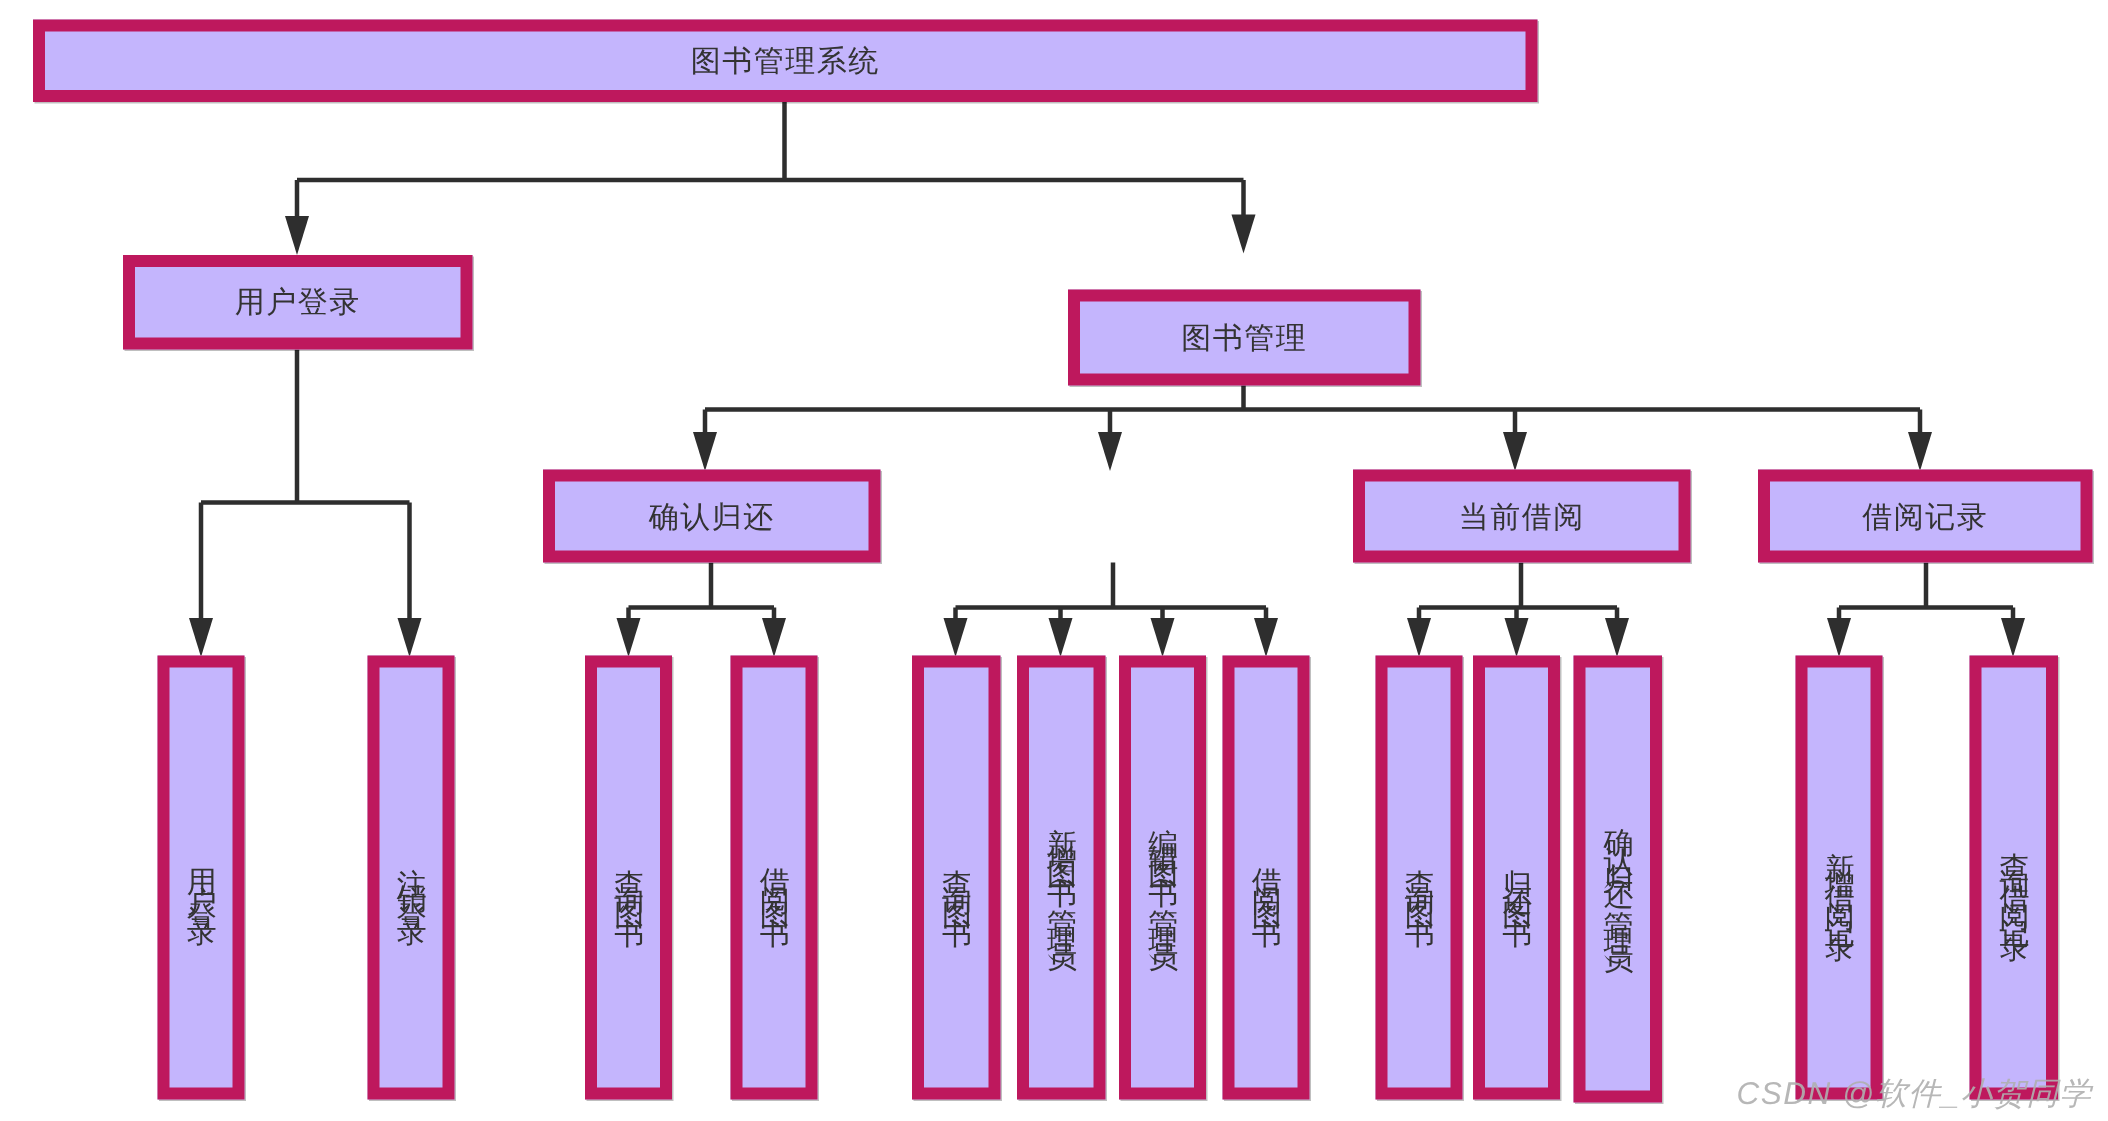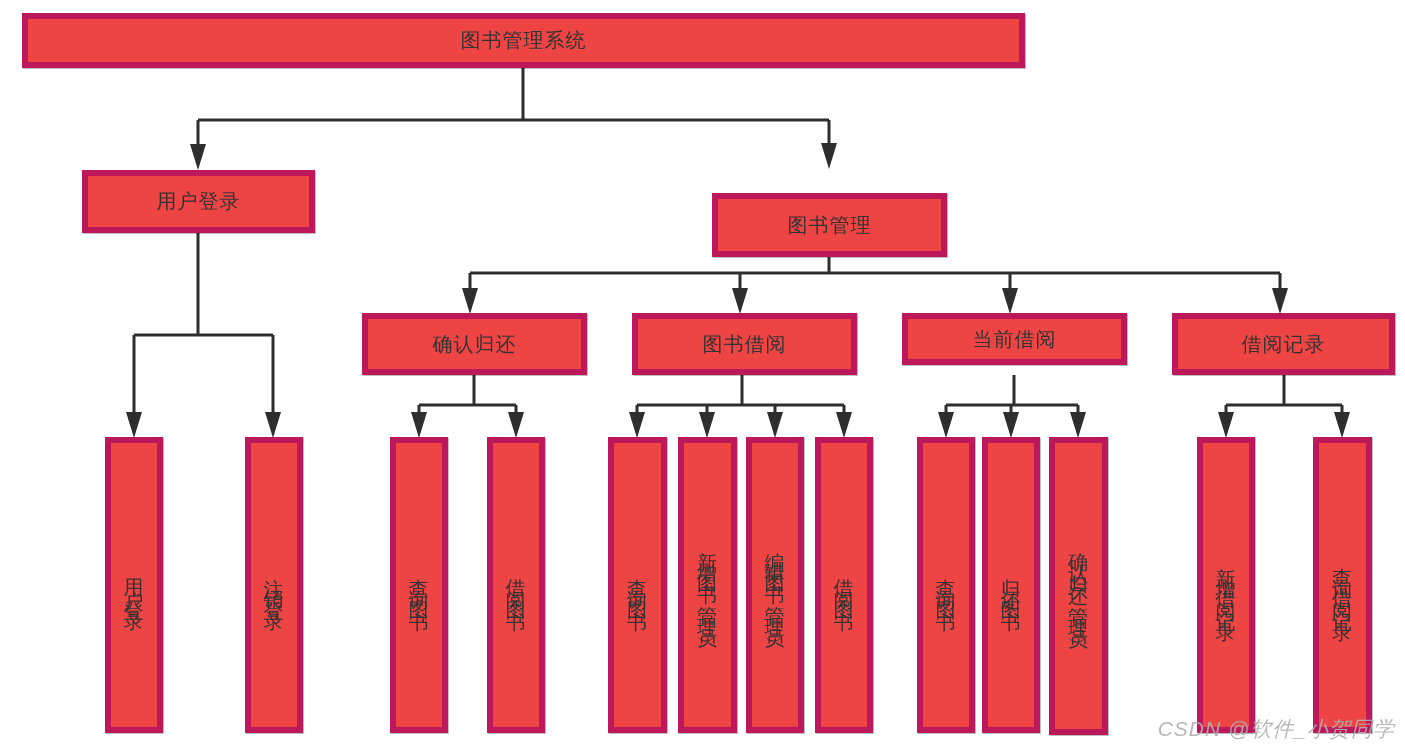--- a/index.html
+++ b/index.html
@@ -8,22 +8,22 @@
     width: 1405px;
     height: 747px;
     background: #ffffff;
     font-family: "Liberation Sans", "DejaVu Sans", sans-serif;
     overflow: hidden;
   }
   #wires { position: absolute; left: 0; top: 0; width: 1405px; height: 747px; }
   .box {
     position: absolute;
     box-sizing: border-box;
-    border: 6px solid #be185d;
-    background: #ef4444;
+    border: 8px solid #be185d;
+    background: #c4b5fd;
     color: #333333;
     display: flex;
     align-items: center;
     justify-content: center;
     box-shadow: 1px 1px 0 rgba(0,0,0,0.25);
   }
   .box-h { font-size: 20px; letter-spacing: 1px; }
   .box-v span {
     writing-mode: vertical-rl;
     text-orientation: mixed;
@@ -99,24 +99,21 @@
   <div class="box box-h" style="left:82px; top:170px; width:233px; height:63px;">
     <span>用户登录</span>
   </div>
   <div class="box box-h" style="left:712px; top:169px; width:235px; height:64px;margin-top:24px;">
     <span>图书管理</span>
   </div>
 
   <div class="box box-h" style="left:362px; top:313px; width:225px; height:62px;">
     <span>确认归还</span>
   </div>
-  <div class="box box-h" style="left:632px; top:313px; width:225px; height:62px;">
-    <span>图书借阅</span>
-  </div>
-  <div class="box box-h" style="left:902px; top:313px; width:225px; height:52px;text-align:center;">
+  <div class="box box-h" style="left:902px; top:313px; width:225px; height:62px;text-align:center;">
     <span>当前借阅</span>
   </div>
   <div class="box box-h" style="left:1172px; top:313px; width:223px; height:62px;">
     <span>借阅记录</span>
   </div>
 
   <div class="box box-v" style="left:105px; top:437px; width:58px; height:296px;">
     <span>用户登录</span>
   </div>
   <div class="box box-v" style="left:245px; top:437px; width:58px; height:296px;">

